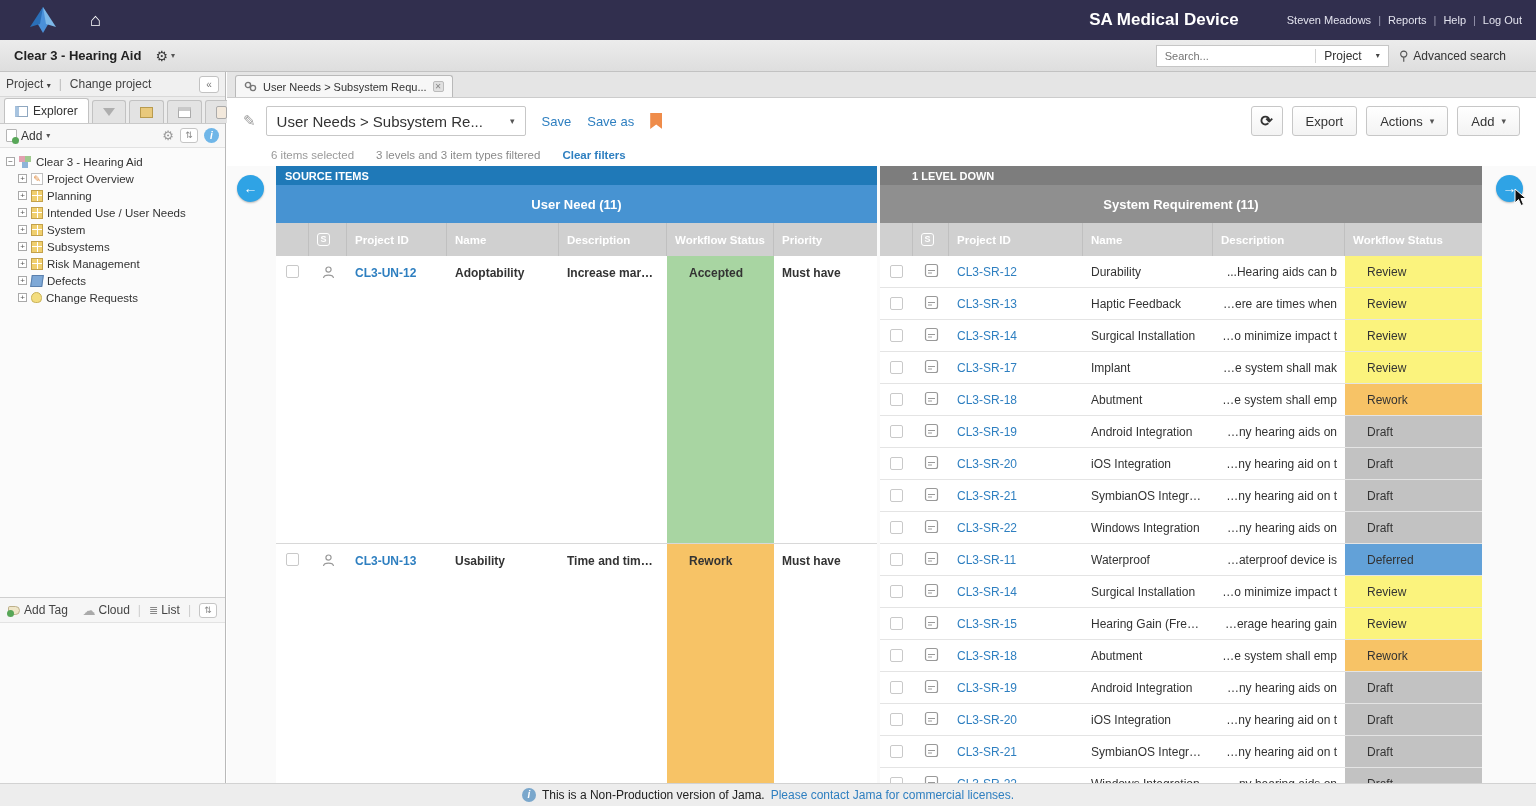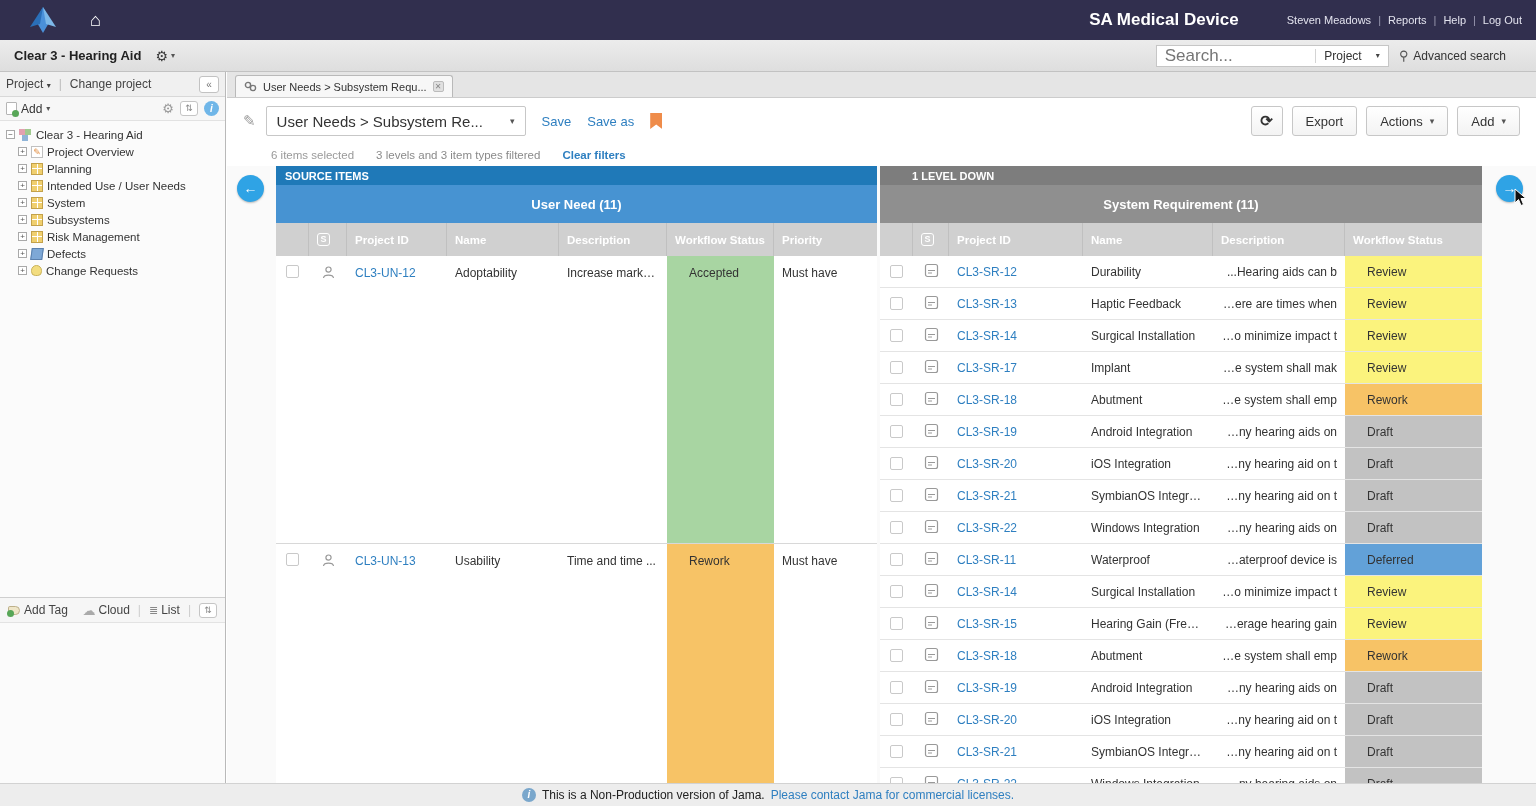--- a/index.html
+++ b/index.html
@@ -19,21 +19,21 @@
   .ulinks .ulink { cursor:pointer; }
   .ulinks .sep { color:#9a99b0; }
 
   
   .projectbar { position:absolute; top:40px; left:0; right:0; height:32px; background:linear-gradient(#ececec,#dedede); border-bottom:1px solid #c2c2c2; display:flex; align-items:center; }
   .pb-name { font-size:13px; font-weight:bold; color:#222; margin-left:14px; }
   .pb-gear { margin-left:14px; color:#3a3a3a; font-size:14px; cursor:pointer; }
   .pb-caret { font-size:8px; color:#555; margin-left:3px; cursor:pointer; }
   .pb-right { margin-left:auto; display:flex; align-items:center; margin-right:30px; }
   .searchwrap { display:flex; align-items:center; background:#fff; border:1px solid #c6c6c6; height:22px; width:233px; }
-  .searchwrap input { border:0; outline:0; flex:1; font-size:17px; padding:0 8px; color:#555; font-family:inherit; min-width:0; }
+  .searchwrap input { border:0; outline:0; flex:1; font-size:11px; padding:0 8px; color:#555; font-family:inherit; min-width:0; }
   .scope { display:flex; align-items:center; border-left:1px solid #d4d4d4; padding:0 8px; font-size:12px; color:#333; gap:14px; cursor:pointer; white-space:nowrap; }
   .scope .caret { font-size:8px; color:#444; }
   .advsearch { display:flex; align-items:center; gap:5px; margin-left:10px; font-size:12px; color:#333; cursor:pointer; }
   .mag { font-size:13px; color:#555; transform:scaleX(-1); display:inline-block; }
 
   
   .sidebar { position:absolute; top:72px; left:0; bottom:23px; width:226px; background:#fbfbfb; border-right:1px solid #b9b9b9; font-size:12px; }
   .sb-row1 { height:25px; display:flex; align-items:center; border-bottom:1px solid #d8d8d8; background:#f0f0f0; padding:0 6px; color:#444; }
   .sb-proj { font-size:12px; cursor:pointer; } .sb-proj .caret{ font-size:8px; }
   .sb-div { color:#bbb; margin:0 8px; }
@@ -125,21 +125,21 @@
   .tgt .typebar { background:#8f8f8f; }
   .colhead { height:33px; background:#d0d0d0; display:grid; align-items:center; flex:0 0 auto; }
   .src .colhead, .src .grouprow { grid-template-columns:33px 38px 100px 112px 108px 107px 1fr; }
   .tgt .colhead, .tgt .trow { grid-template-columns:33px 36px 134px 130px 132px 1fr; }
   .hcell { font-size:11.5px; font-weight:bold; color:#fff; padding:0 8px; border-right:1px solid #c0c0c0; height:33px; display:flex; align-items:center; overflow:hidden; white-space:nowrap; }
   .hcell:last-child { border-right:none; }
   .suspect-ic { width:13px; height:13px; border:1.5px solid #fff; border-radius:3px; color:#fff; font-size:9px; font-weight:bold; line-height:10px; text-align:center; }
   .pbody { flex:1; overflow:hidden; background:#fff; }
 
   .trow { display:grid; height:32px; border-bottom:1px solid #e4e4e4; align-items:center; background:#fff; }
-  .grouprow { display:grid; border-bottom:1px solid #d8d8d8; align-items:start; background:#fff; }
+  .grouprow { display:grid; border-bottom:1px solid #d8d8d8; align-items:start; background:#fff;font-weight:bold; }
   .cell { font-size:12px; color:#333; padding:0 8px; white-space:nowrap; overflow:hidden; text-overflow:ellipsis; }
   .grouprow .cell { padding-top:10px; }
   .cell.cb, .cell.ic { display:flex; justify-content:center; padding:0; }
   .grouprow .cell.cb, .grouprow .cell.ic { padding-top:9px; }
   .checkbox { width:13px; height:13px; border:1px solid #c9c9c9; border-radius:2px; background:#fff; cursor:pointer; }
   .idlink { color:#2e7fc0; cursor:pointer; }
   .cell.status { height:100%; display:flex; align-items:center; padding:0 22px; }
   .grouprow .cell.status { padding-top:0; align-items:flex-start; }
   .grouprow .cell.status span { margin-top:10px; }
   .cell.desc-r { text-align:right; direction:rtl; }
@@ -194,20 +194,38 @@
     </div>
   </div>
 
   <div class="sidebar">
     <div class="sb-row1">
       <span class="sb-proj"><span>Project</span> <span class="caret">▾</span></span>
       <span class="sb-div">|</span>
       <span class="sb-change">Change project</span>
       <span class="sb-collapse">«</span>
     </div>
+    <div class="sb-tabs">
+      <div class="sb-tab active">
+        <span class="ticon-win"></span>
+        <span>Explorer</span>
+      </div>
+      <div class="sb-tab">
+          <span class="funnel"></span>
+        </div>
+      <div class="sb-tab">
+          <span class="grid-ic"></span>
+        </div>
+      <div class="sb-tab">
+          <span class="panel-ic"></span>
+        </div>
+      <div class="sb-tab">
+          <span class="clip-ic"></span>
+        </div>
+    </div>
     <div class="sb-addrow">
       <span class="addlbl">
         <span class="page-ic"></span>
         <span>Add</span>
         <span class="caret" style="font-size:8px;color:#555;">▾</span>
       </span>
       <span class="right">
         <span class="mini-gear">⚙</span>
         <span class="mini-btn">⇅</span>
         <span class="info-dot">i</span>

